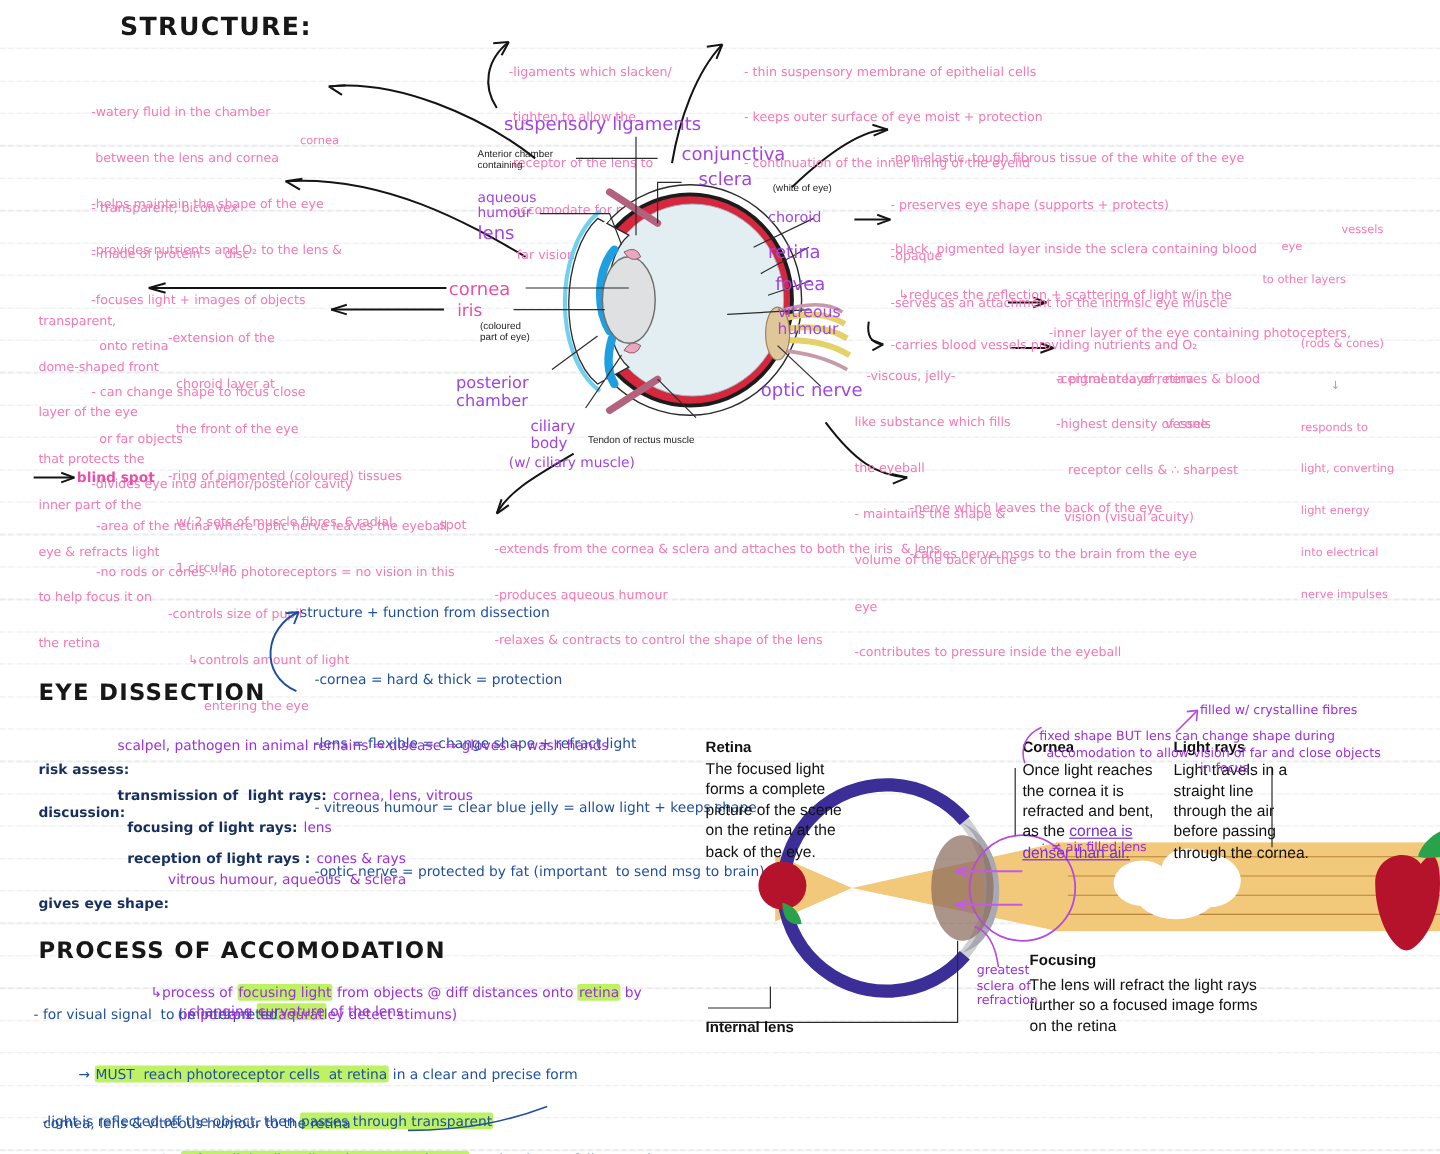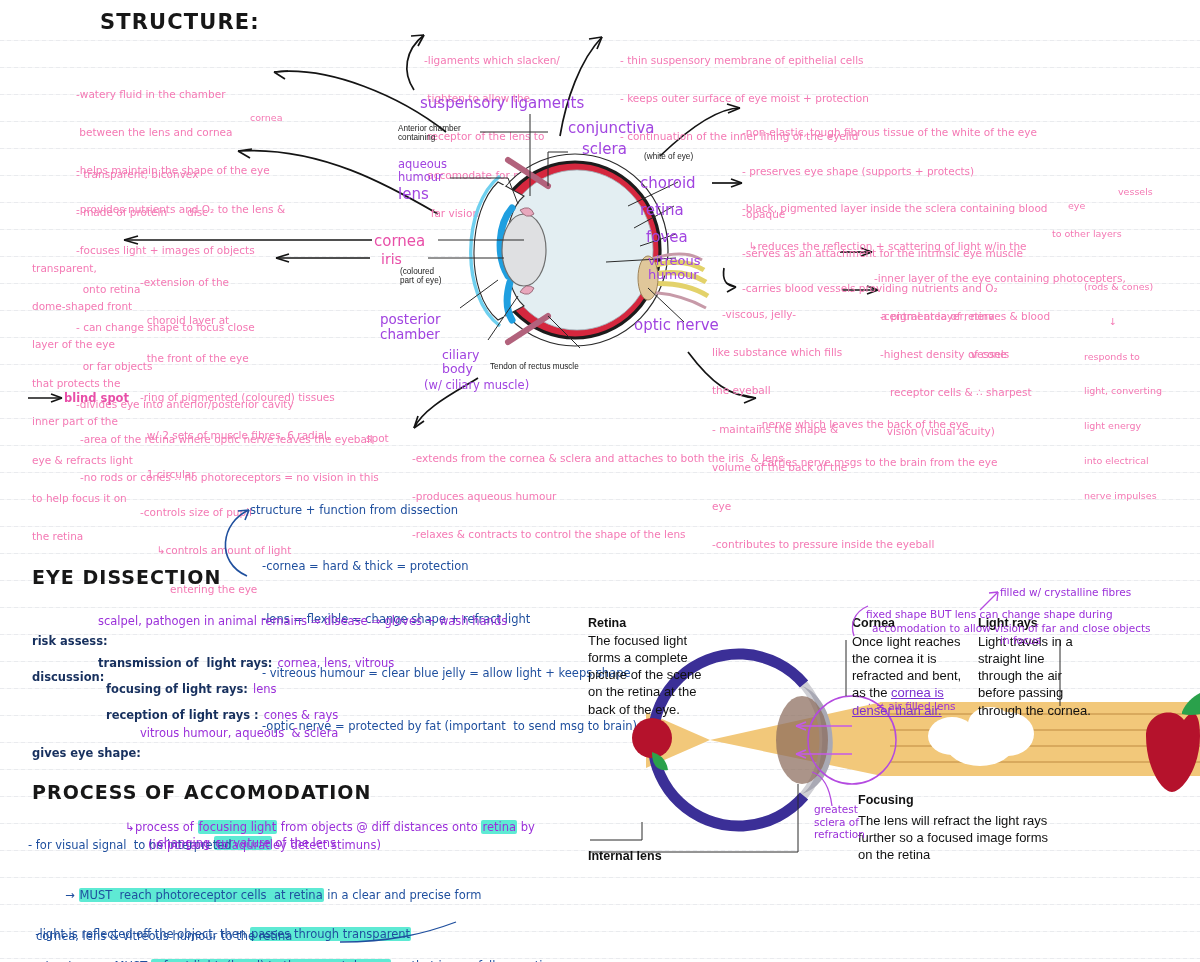--- a/index.html
+++ b/index.html
@@ -35,21 +35,21 @@
   .blue   {color:#1f4f9e;}
   .navy   {color:#17305e;margin-top:20px;}
   .hdr{
     font-family:"DejaVu Sans", sans-serif;
     font-weight:700;letter-spacing:.055em;color:#171717;
   }
   .sm {font-size:10.5px;}
   .xs {font-size:9.5px;}
   .md {font-size:11.5px;}
   .bold{font-weight:700;}
-  .hl-pink{background:#5eead4;border-radius:2px;padding:0 1px;margin-top:35px;}
+  .hl-pink{background:#bef264;border-radius:2px;padding:0 1px;margin-top:35px;}
   .ul{text-decoration:underline;}
   
   .print{font-family:"Liberation Sans", sans-serif;color:#111;}
   .print-t{font-weight:700;font-size:12.5px;}
   .print-b{font-size:13px;line-height:1.32;}
   .print-s{font-size:8.2px;color:#222;}
   svg{display:block;overflow:visible;}
   .lead{stroke:#2b2b2b;stroke-width:1;fill:none;}
   .arrw{stroke:#141414;stroke-width:1.7;fill:none;}
 </style>
@@ -289,21 +289,21 @@
 <div class="abs hw violet" style="left:380px;top:312px;font-size:13.5px;line-height:1.12;white-space:pre;">posterior
 chamber</div>
 <div class="abs hw violet" style="left:442px;top:348px;font-size:12.5px;line-height:1.1;white-space:pre;">ciliary
 body</div>
 <div class="abs hw violet" style="left:424px;top:378px;font-size:11.5px;">(w/ ciliary muscle)</div>
 <div class="abs print print-s" style="left:490px;top:362px;">Tendon of rectus muscle</div>
 
 <div class="abs hw violet" style="left:568px;top:119px;font-size:15px;">conjunctiva</div>
 <div class="abs hw violet" style="left:582px;top:140px;font-size:15px;">sclera</div>
 <div class="abs print print-s" style="left:644px;top:152px;">(white of eye)</div>
-<div class="abs hw violet" style="left:640px;top:174px;font-size:15px;">choroid</div>
+<div class="abs hw violet" style="left:640px;top:174px;font-size:12px;">choroid</div>
 <div class="abs hw violet" style="left:640px;top:201px;font-size:15px;">retina</div>
 <div class="abs hw violet" style="left:646px;top:228px;font-size:15px;">fovea</div>
 <div class="abs hw violet" style="left:648px;top:254px;font-size:13px;line-height:1.08;white-space:pre;">vitreous
 humour</div>
 <div class="abs hw violet" style="left:634px;top:316px;font-size:15px;text-align:right;">optic nerve</div>
 
 <div class="abs hdr" style="left:32px;top:566px;font-size:19px;">EYE DISSECTION</div>
 
 <svg class="abs" style="left:195px;top:500px;width:80px;height:80px;">
   <path d="M52,76 C20,62 26,22 54,10" fill="none" stroke="#1f4f9e" stroke-width="1.6"></path>

